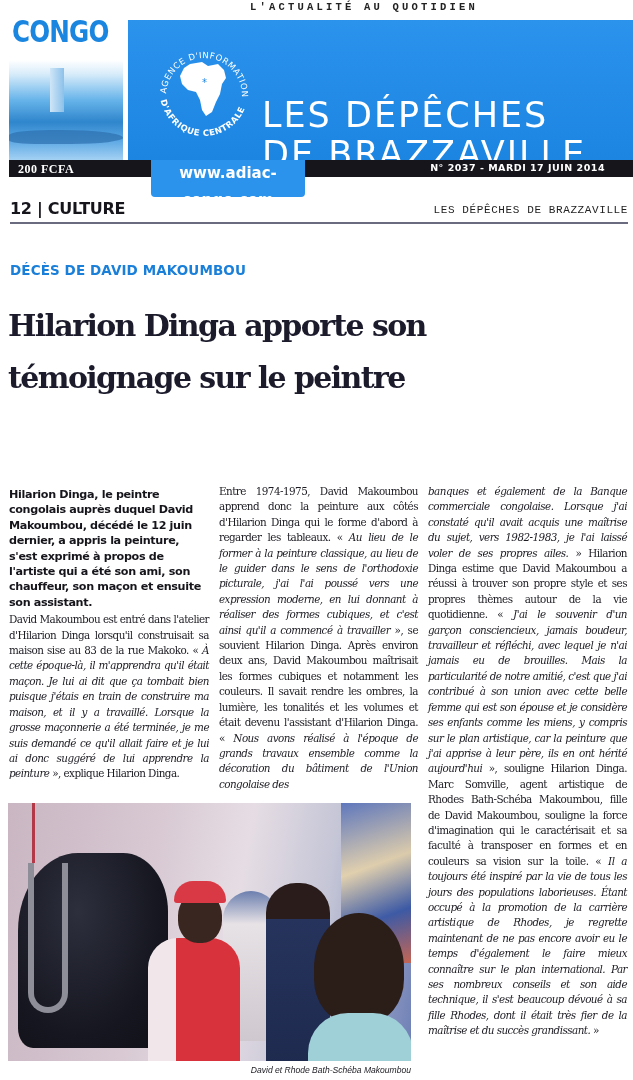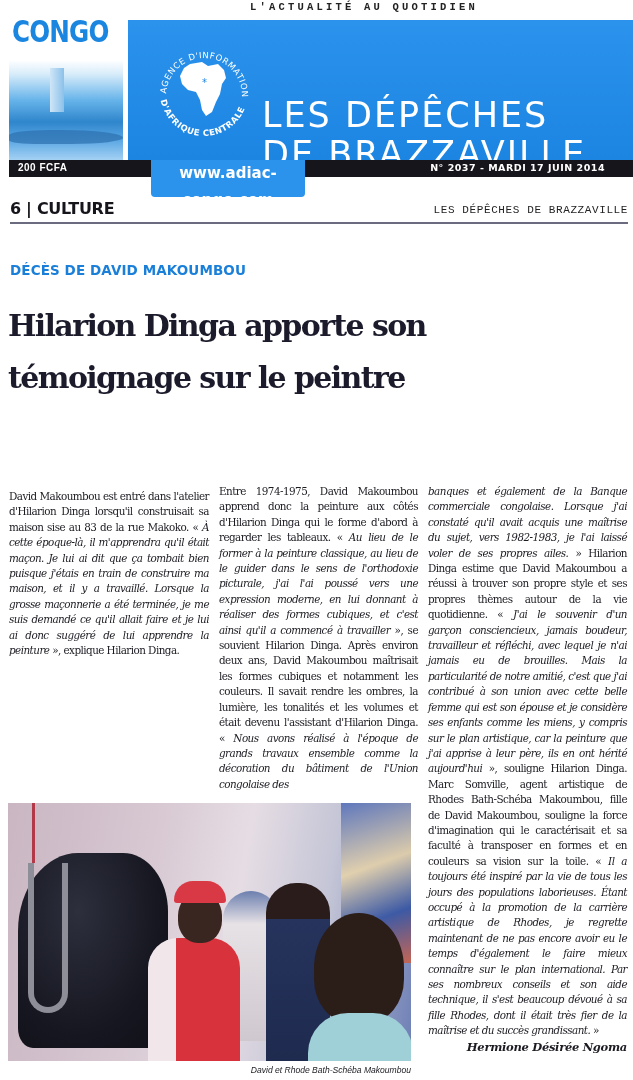--- a/index.html
+++ b/index.html
@@ -40,22 +40,22 @@
   .title-line1, .title-line2 {
     position: absolute; left: 262px; color: #ffffff;
     font-family: "DejaVu Sans", sans-serif; white-space: nowrap; letter-spacing: 2px; margin-top: 39px;
   }
   .title-line1 { top: 56px; font-size: 35px; }
   .title-line2 { top: 95px; font-size: 35px; }
   .black-bar {
     position: absolute; left: 9px; top: 160px; width: 624px; height: 17px; background: #15151b;
   }
   .price {
-    position: absolute; left: 18px; top: 162px; font-size: 10px; font-weight: bold; color: #ffffff;
-    font-family: Liberation Sans, sans-serif; letter-spacing: .5px;
+    position: absolute; left: 18px; top: 162px; font-size: 12px; font-weight: bold; color: #ffffff;
+    font-family: Liberation Serif, serif; letter-spacing: .5px;
   }
   .url-tab {
     position: absolute; left: 151px; top: 160px; width: 154px; height: 37px;
     background: #2b93ec; border-radius: 0 0 4px 4px;
     color: #ffffff; font-weight: bold; font-size: 15px; text-align: center; line-height: 27px;
     font-family: "DejaVu Sans", sans-serif;
   }
   .issue {
     position: absolute; right: 28px; top: 162px; font-size: 9.5px; font-weight: bold; color: #ffffff;
     font-family: "DejaVu Sans", sans-serif; letter-spacing: .5px;
@@ -163,38 +163,38 @@
 
   <div class="title-line1">LES DÉPÊCHES</div>
   <div class="title-line2">DE BRAZZAVILLE</div>
 
   <div class="black-bar"></div>
   <div class="price">200 FCFA</div>
   <div class="url-tab">www.adiac-congo.com</div>
   <div class="issue">N° 2037 - MARDI 17 JUIN 2014</div>
 </header>
 
-<div class="section-label">6 | CULTURE</div>
+<div class="section-label">12 | CULTURE</div>
 <div class="section-paper">LES DÉPÊCHES DE BRAZZAVILLE</div>
 <div class="section-rule"></div>
 
 <div class="kicker">DÉCÈS DE DAVID MAKOUMBOU</div>
 <h1 class="headline">Hilarion Dinga apporte son témoignage sur le peintre</h1>
 
 <div class="col col-1">
+  <p class="lead">Hilarion Dinga, le peintre congolais auprès duquel David Makoumbou, décédé le 12 juin dernier, a appris la peinture, s'est exprimé à propos de l'artiste qui a été son ami, son chauffeur, son maçon et ensuite son assistant.</p>
   <p class="serif-p"><span>David Makoumbou est entré dans l'atelier d'Hilarion Dinga lorsqu'il construisait sa maison sise au 83 de la rue Makoko. « </span><i>À cette époque-là, il m'apprendra qu'il était maçon. Je lui ai dit que ça tombait bien puisque j'étais en train de construire ma maison, et il y a travaillé. Lorsque la grosse maçonnerie a été terminée, je me suis demandé ce qu'il allait faire et je lui ai donc suggéré de lui apprendre la peinture</i><span> », explique Hilarion Dinga.</span></p>
 </div>
 
 <div class="col col-2">
   <p class="serif-p"><span>Entre 1974-1975, David Makoumbou apprend donc la peinture aux côtés d'Hilarion Dinga qui le forme d'abord à regarder les tableaux. « </span><i>Au lieu de le former à la peinture classique, au lieu de le guider dans le sens de l'orthodoxie picturale, j'ai l'ai poussé vers une expression moderne, en lui donnant à réaliser des formes cubiques, et c'est ainsi qu'il a commencé à travailler</i><span> », se souvient Hilarion Dinga. Après environ deux ans, David Makoumbou maîtrisait les formes cubiques et notamment les couleurs. Il savait rendre les ombres, la lumière, les tonalités et les volumes et était devenu l'assistant d'Hilarion Dinga. « </span><i>Nous avons réalisé à l'époque de grands travaux ensemble comme la décoration du bâtiment de l'Union congolaise des</i></p>
 </div>
 
 <div class="col col-3">
   <p class="serif-p"><i>banques et également de la Banque commerciale congolaise. Lorsque j'ai constaté qu'il avait acquis une maîtrise du sujet, vers 1982-1983, je l'ai laissé voler de ses propres ailes.</i><span> » Hilarion Dinga estime que David Makoumbou a réussi à trouver son propre style et ses propres thèmes autour de la vie quotidienne. « </span><i>J'ai le souvenir d'un garçon consciencieux, jamais boudeur, travailleur et réfléchi, avec lequel je n'ai jamais eu de brouilles. Mais la particularité de notre amitié, c'est que j'ai contribué à son union avec cette belle femme qui est son épouse et je considère ses enfants comme les miens, y compris sur le plan artistique, car la peinture que j'ai apprise à leur père, ils en ont hérité aujourd'hui</i><span> », souligne Hilarion Dinga. Marc Somville, agent artistique de Rhodes Bath-Schéba Makoumbou, fille de David Makoumbou, souligne la force d'imagination qui le caractérisait et sa faculté à transposer en formes et en couleurs sa vision sur la toile. « </span><i>Il a toujours été inspiré par la vie de tous les jours des populations laborieuses. Étant occupé à la promotion de la carrière artistique de Rhodes, je regrette maintenant de ne pas encore avoir eu le temps d'également le faire mieux connaître sur le plan international. Par ses nombreux conseils et son aide technique, il s'est beaucoup dévoué à sa fille Rhodes, dont il était très fier de la maîtrise et du succès grandissant.</i><span> »</span></p>
-  <p class="signature">Hermione Désirée Ngoma</p>
 </div>
 
 <figure class="photo">
   <div class="wall-line"></div>
   <div class="painting"></div>
   <div class="camera"></div>
   <div class="strap"></div>
   <div class="third"></div>
   <div class="man-shirt"></div>
   <div class="man-head"></div>

